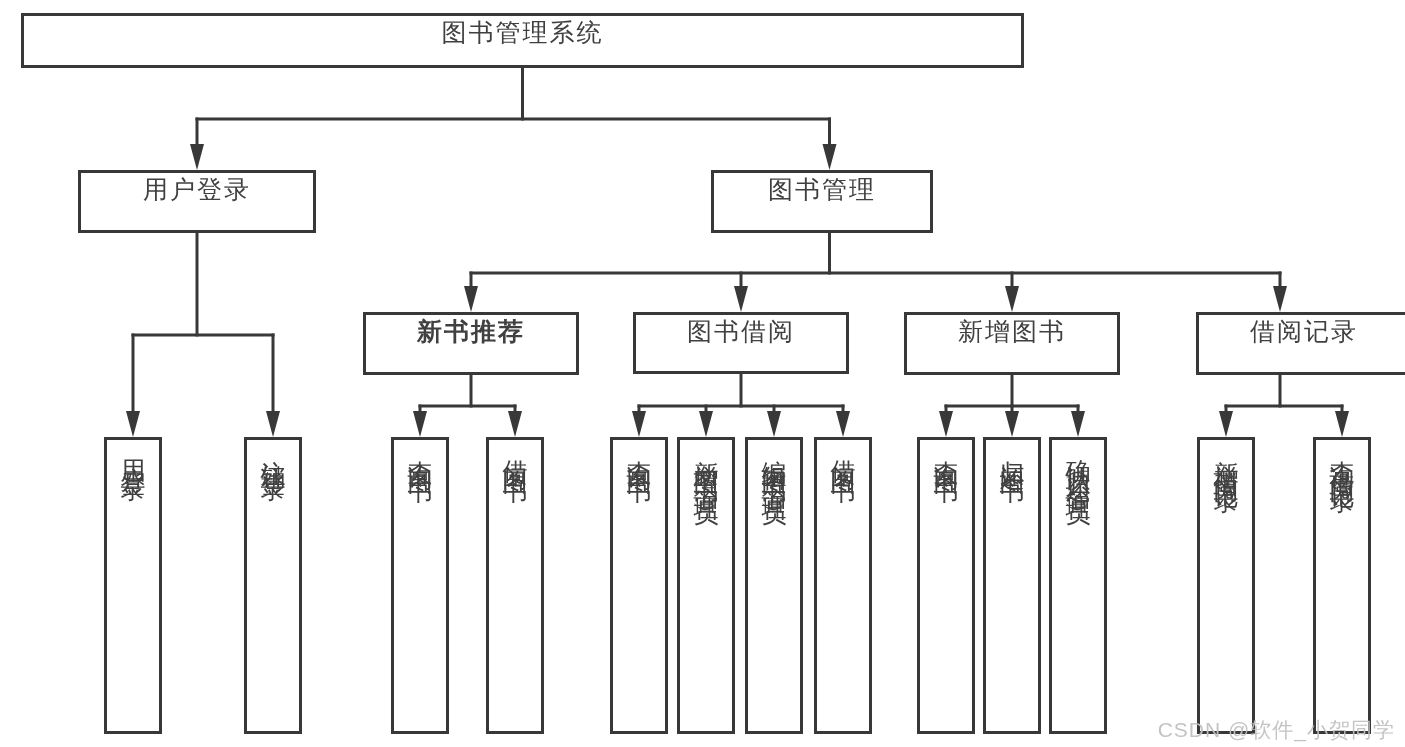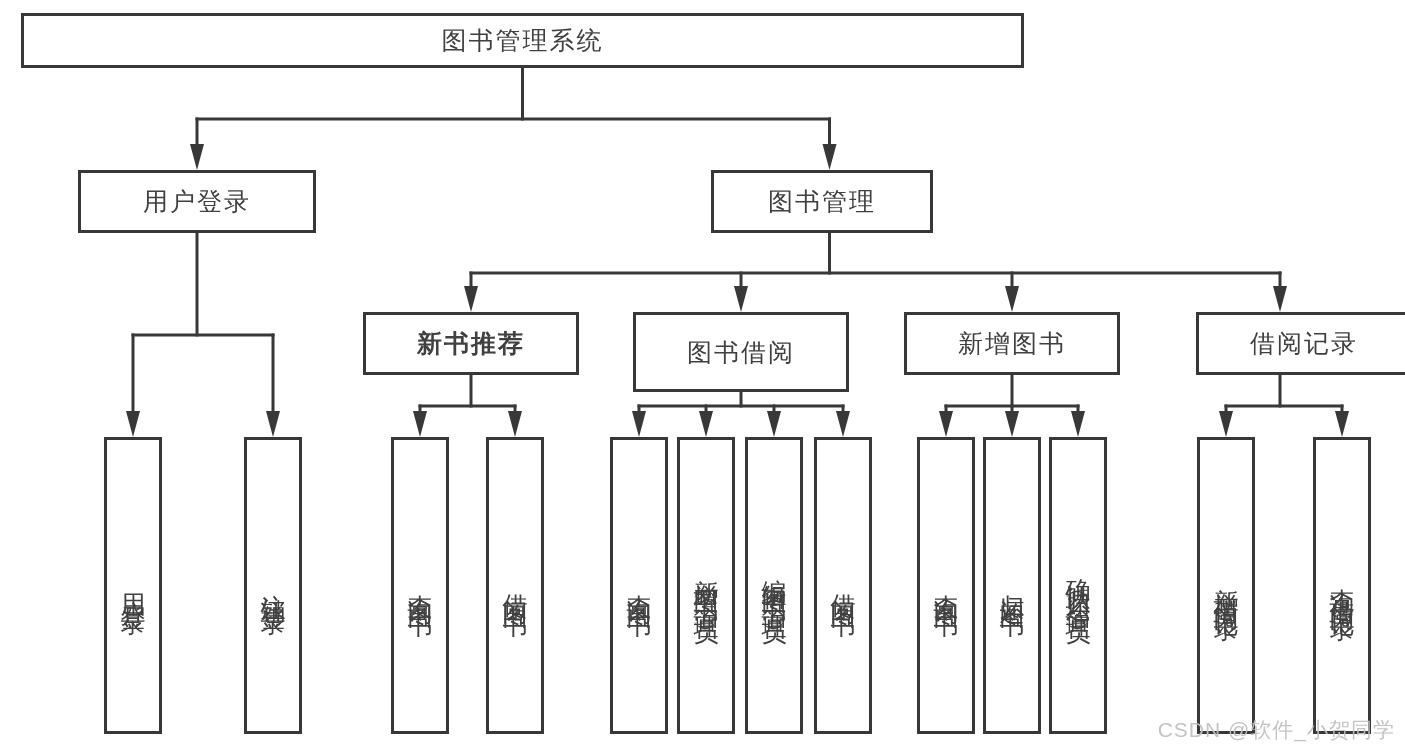--- a/index.html
+++ b/index.html
@@ -16,42 +16,41 @@
     left: 0; top: 0;
     width: 1405px; height: 747px;
     pointer-events: none;
   }
   .node {
     position: absolute;
     box-sizing: border-box;
     background: #ffffff;
     border: 3px solid #383838;
     display: flex;
-    align-items: center;
     justify-content: center;
     color: #404040;
   }
   .hlabel {
     font-size: 25px;
     letter-spacing: 2px;
     white-space: nowrap;
   }
   .vlabel {
     writing-mode: vertical-rl;
     font-size: 25px;
     letter-spacing: 6px;
     line-height: 1;
     white-space: nowrap;
   }
   
   [data-node-id="root"]            { left: 21px;   top: 13px;  width: 1003px; height: 55px; }
   [data-node-id="user_login"]      { left: 78px;   top: 170px; width: 238px;  height: 63px; }
   [data-node-id="book_mgmt"]       { left: 711px;  top: 170px; width: 222px;  height: 63px; }
   [data-node-id="new_books"]       { left: 363px;  top: 312px; width: 216px;  height: 63px; font-weight: bold; }
-  [data-node-id="book_borrow"]     { left: 633px;  top: 312px; width: 216px;  height: 80px; font-family: Liberation Serif, serif; }
+  [data-node-id="book_borrow"]     { left: 633px;  top: 312px; width: 216px;  height: 62px; font-family: Liberation Serif, serif; }
   [data-node-id="current_borrow"]  { left: 904px;  top: 312px; width: 216px;  height: 63px; }
   [data-node-id="borrow_records"]  { left: 1196px; top: 312px; width: 216px;  height: 63px; }
   .leaf { top: 437px; width: 58px; height: 297px; }
   [data-node-id="leaf_user_login"]  { left: 104px; }
   [data-node-id="leaf_logout"]      { left: 244px; }
   [data-node-id="leaf_nb_query"]    { left: 391px; }
   [data-node-id="leaf_nb_borrow"]   { left: 486px; }
   [data-node-id="leaf_bw_query"]    { left: 610px; }
   [data-node-id="leaf_bw_add"]      { left: 677px; }
   [data-node-id="leaf_bw_edit"]     { left: 745px; }

